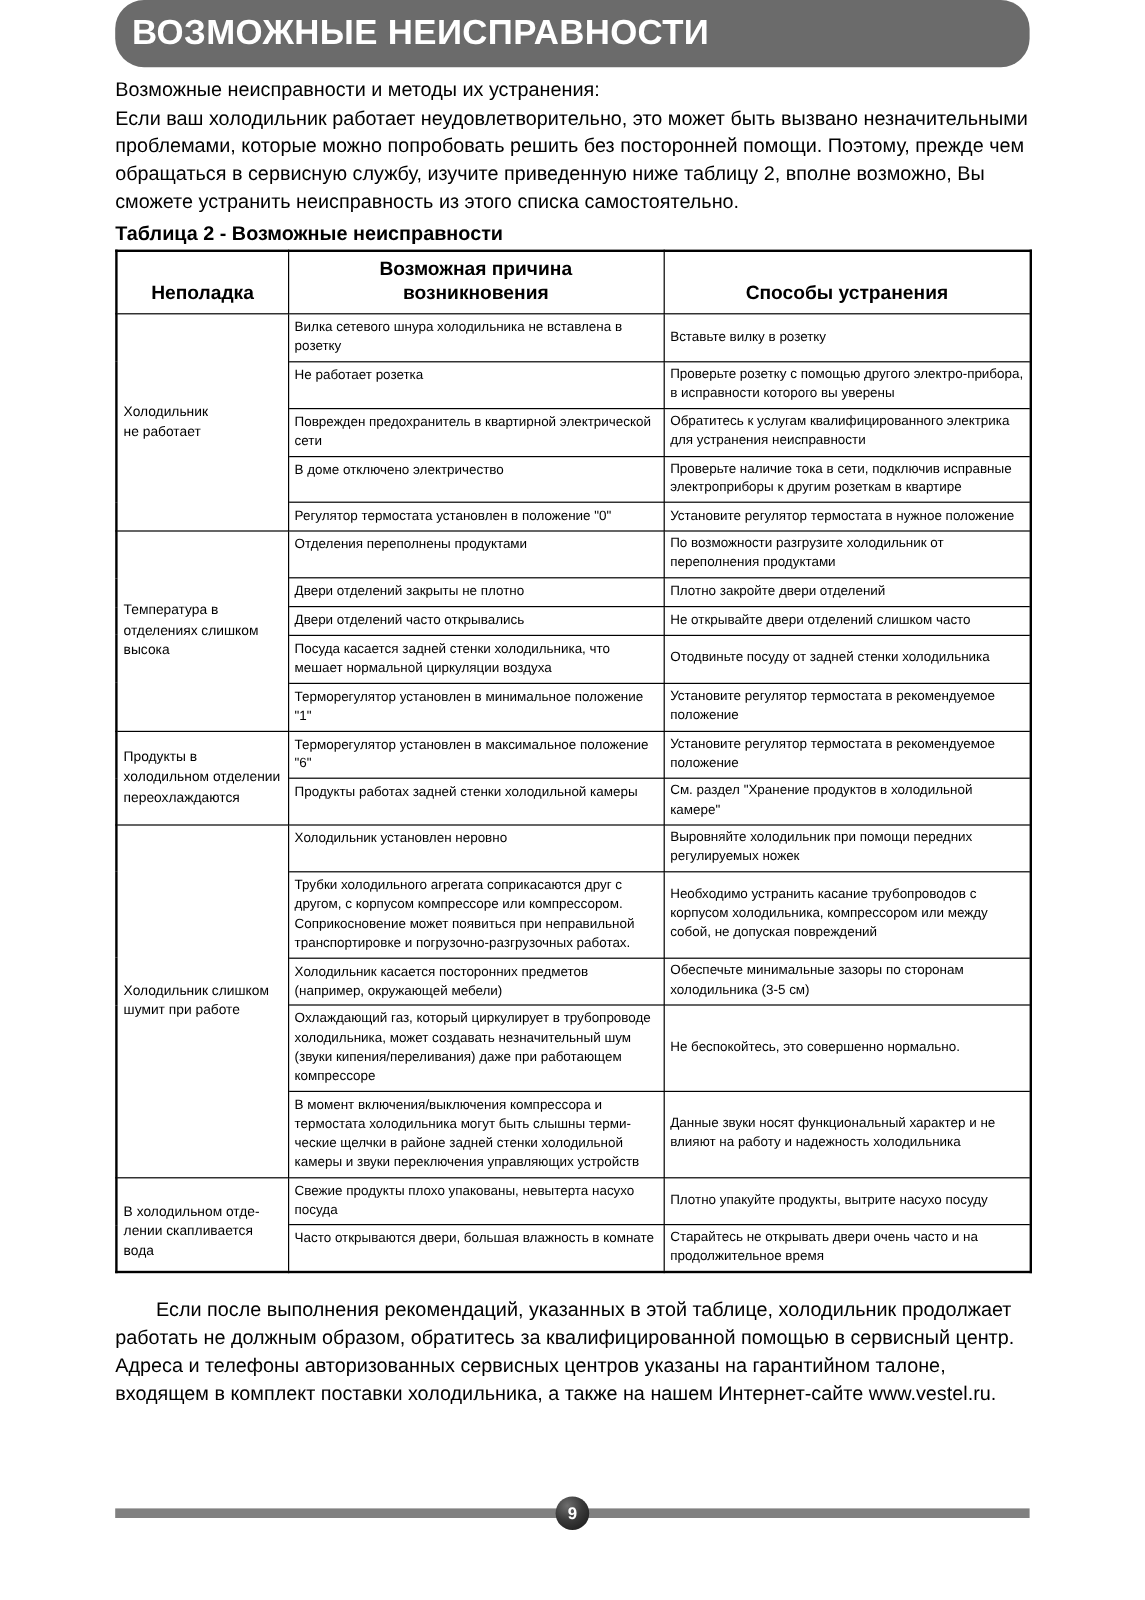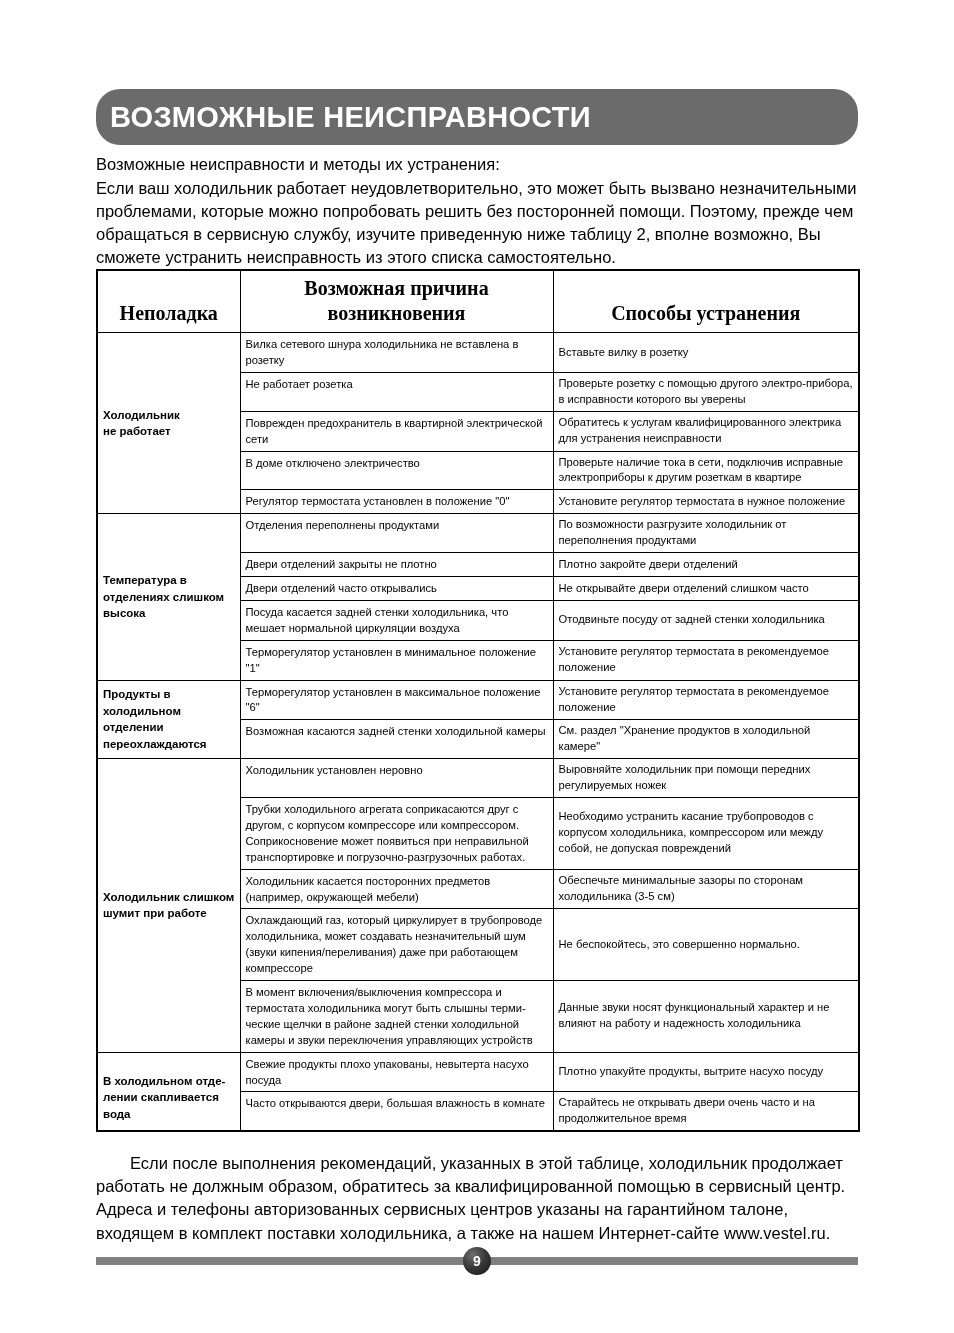--- a/index.html
+++ b/index.html
@@ -18,21 +18,20 @@
   }
   .page {
     position: absolute;
     left: 96px;
     top: 0;
     width: 762px;
   }
 
   
   .chapter-bar {
-    margin-top: 89px;
     height: 56px;
     background: #6b6b6b;
     display: flex;
     align-items: center;
     padding-left: 14px;
     border-radius: 24px;
   }
   .chapter-title {
     color: #ffffff;
     font-size: 29px;
@@ -75,34 +74,32 @@
   table.faults col.c3 { width: 306px; }
 
   table.faults th,
   table.faults td {
     border: 1.6px solid #000;
     vertical-align: middle;
     padding: 3px 5px 3px 5px;
   }
   table.faults thead th {
     text-align: center;
-    font-size: 20px;
+    font-size: 16px;
     font-weight: bold;
     line-height: 1.25;
     padding: 5px 4px 6px 4px;
     vertical-align: bottom;
-    font-family: Liberation Serif, serif;
   }
   table.faults thead th.th-problem { vertical-align: bottom; }
   table.faults td.cell-group {
     font-size: 11.5px;
     line-height: 1.45;
     vertical-align: middle;
     padding-left: 5px;
-    font-weight: bold;
   }
   table.faults td.cell-group.top { vertical-align: top; padding-top: 20px; }
   table.faults td.cell-cause,
   table.faults td.cell-fix {
     font-size: 11.2px;
     line-height: 1.42;
   }
   table.faults td.cell-cause { vertical-align: top; padding-top: 4px; margin-left: 16px; }
   table.faults td.cell-fix { vertical-align: middle; }
 
@@ -155,20 +152,21 @@
 
   <div class="chapter-bar">
     <div class="chapter-title">ВОЗМОЖНЫЕ НЕИСПРАВНОСТИ</div>
   </div>
 
   <div class="intro">
     <div class="intro-heading">Возможные неисправности и методы их устранения:</div>
     <div class="intro-para">Если ваш холодильник работает неудовлетворительно, это может быть вызвано незначительными проблемами, которые можно попробовать решить без посторонней помощи. Поэтому, прежде чем обращаться в сервисную службу, изучите приведенную ниже таблицу 2, вполне возможно, Вы сможете устранить неисправность из этого списка самостоятельно.</div>
   </div>
 
+  <div class="table-caption">Таблица 2 - Возможные неисправности</div>
 
   <table class="faults">
     <colgroup>
         <col class="c1">
         <col class="c2">
         <col class="c3">
       </colgroup>
     <thead>
       <tr>
         <th class="th-problem">Неполадка</th>
@@ -226,21 +224,21 @@
           <td class="cell-fix">Установите регулятор  термостата в рекомендуемое положение</td>
         </tr>
         <tr>
           <td class="cell-group" rowspan="2" style="white-space: pre-line;">Продукты в
 холодильном отделении
 переохлаждаются</td>
           <td class="cell-cause">Терморегулятор установлен в максимальное положение "6"</td>
           <td class="cell-fix">Установите регулятор  термостата в рекомендуемое положение</td>
         </tr>
         <tr>
-          <td class="cell-cause">Возможная касаются задней стенки холодильной камеры</td>
+          <td class="cell-cause">Продукты работах задней стенки холодильной камеры</td>
           <td class="cell-fix">См. раздел "Хранение продуктов в холодильной камере"</td>
         </tr>
         <tr>
           <td class="cell-group" rowspan="5" style="white-space: pre-line;">Холодильник слишком
 шумит при работе</td>
           <td class="cell-cause">Холодильник установлен неровно</td>
           <td class="cell-fix">Выровняйте холодильник при помощи передних регулируемых ножек</td>
         </tr>
         <tr>
           <td class="cell-cause">Трубки холодильного агрегата соприкасаются друг с другом, с корпусом компрессоре или компрессором. Соприкосновение может появиться при неправильной транспортировке и погрузочно-разгрузочных работах.</td>

